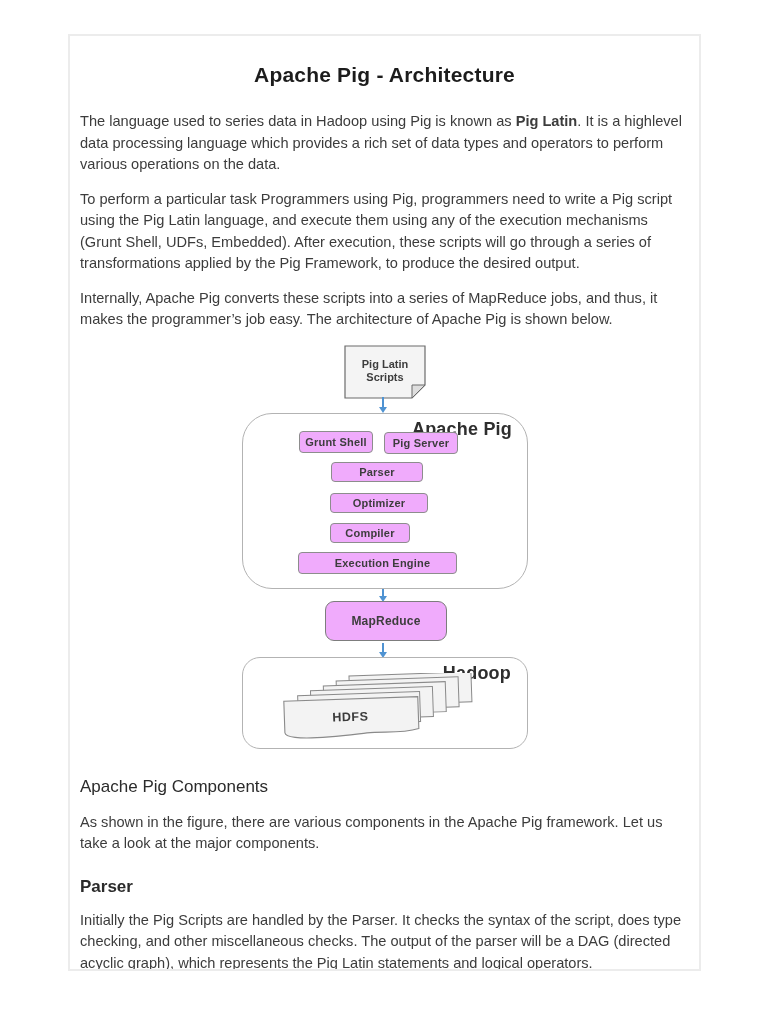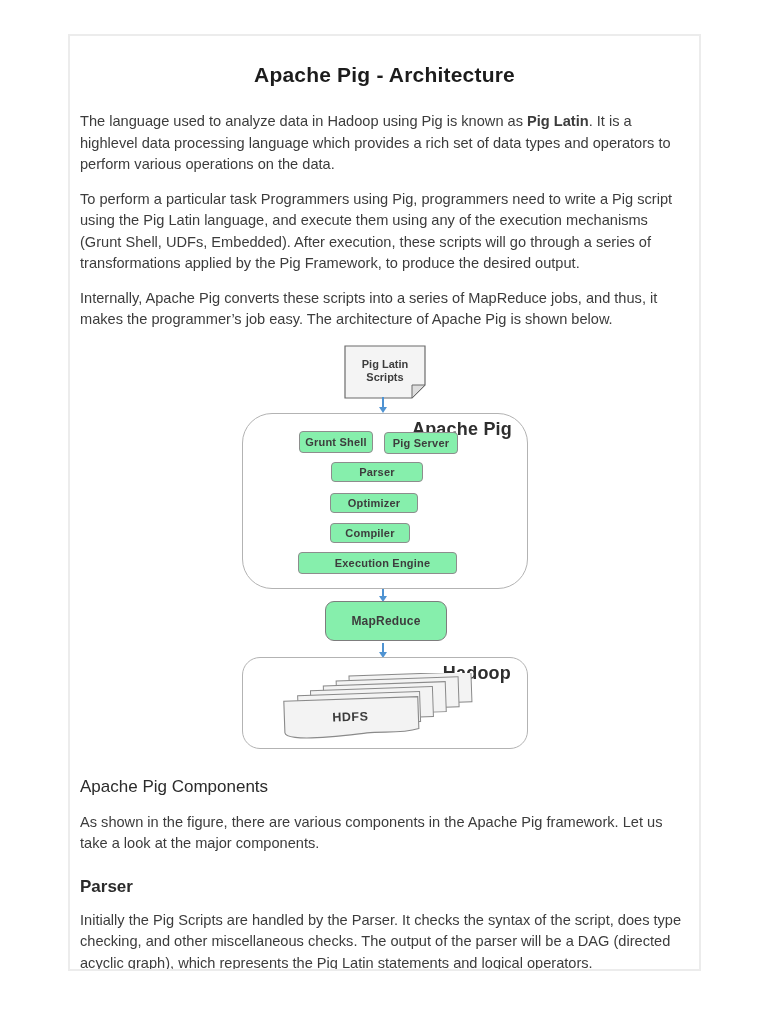--- a/index.html
+++ b/index.html
@@ -30,29 +30,29 @@
     border:1.5px solid #b3b3b3;
   }
   .wrap-apache { left:162px; top:70px; width:286px; height:176px; border-radius:30px; }
   .wrap-hadoop { left:162px; top:314px; width:286px; height:92px; border-radius:18px; }
   .dlabel {
     position:absolute; font-size:18px; font-weight:bold; color:#2e2e2e;
     letter-spacing:0.2px;
   }
   .label-hadoop { right:16px; top:5px; }
   .dbox {
-    position:absolute; box-sizing:border-box; background:#86efac;
+    position:absolute; box-sizing:border-box; background:#f0abfc;
     border:1px solid #8d8d8d; border-radius:4px;
     display:flex; align-items:center; justify-content:center;
     font-size:11px; font-weight:bold; color:#3d3d3d; letter-spacing:0.2px;
   }
   .box-grunt   { left:219px; top:88px;  width:74px;  height:22px; }
   .box-pigsrv  { left:304px; top:89px;  width:74px;  height:22px; }
   .box-parser  { left:251px; top:119px; width:92px;  height:20px; }
-  .box-optim   { left:250px; top:150px; width:88px;  height:20px; }
+  .box-optim   { left:250px; top:150px; width:98px;  height:20px; }
   .box-compil  { left:250px; top:180px; width:80px;  height:20px; }
   .box-exec    { left:218px; top:209px; width:159px; height:22px;padding-left:10px; }
   .box-mapred  {
     left:245px; top:258px; width:122px; height:40px; border-radius:9px;
     border-color:#7d7d7d; font-size:12px;
   }
   .arrow { position:absolute; width:2px; background:#4f93d2; }
   .arrow::after {
     content:""; position:absolute; left:-3px; bottom:-5px;
     border-left:4px solid transparent; border-right:4px solid transparent;
@@ -66,21 +66,21 @@
   .note-text { font-size:11px; font-weight:bold; fill:#3d3d3d; font-family:"Liberation Sans", sans-serif; }
   .hdfs-text { font-size:12.5px; font-weight:bold; fill:#3b3b3b; font-family:"Liberation Sans", sans-serif; letter-spacing:0.5px; }
 </style>
 </head>
 <body>
 
 <div class="page">
 
   <h1 class="title">Apache Pig - Architecture</h1>
 
-  <p class="body first"><span>The language used to analyze data in Hadoop using Pig is known as </span><b>Pig Latin</b><span>. It is a highlevel data processing language which provides a rich set of data types and operators to perform various operations on the data.</span></p>
+  <p class="body first"><span>The language used to series data in Hadoop using Pig is known as </span><b>Pig Latin</b><span>. It is a highlevel data processing language which provides a rich set of data types and operators to perform various operations on the data.</span></p>
 
   <p class="body">To perform a particular task Programmers using Pig, programmers need to write a Pig script using the Pig Latin language, and execute them using any of the execution mechanisms (Grunt Shell, UDFs, Embedded). After execution, these scripts will go through a series of transformations applied by the Pig Framework, to produce the desired output.</p>
 
   <p class="body">Internally, Apache Pig converts these scripts into a series of MapReduce jobs, and thus, it makes the programmer’s job easy. The architecture of Apache Pig is shown below.</p>
 
   <div class="diagram">
 
     <svg class="note-svg" width="82" height="54" viewBox="0 0 82 54">
       <path d="M1,1 L81,1 L81,40 L68,53 L1,53 Z" fill="#f4f4f4" stroke="#6b6b6b" stroke-width="1.2"></path>
       <path d="M81,40 L68,40 L68,53 Z" fill="#dedede" stroke="#6b6b6b" stroke-width="1"></path>

